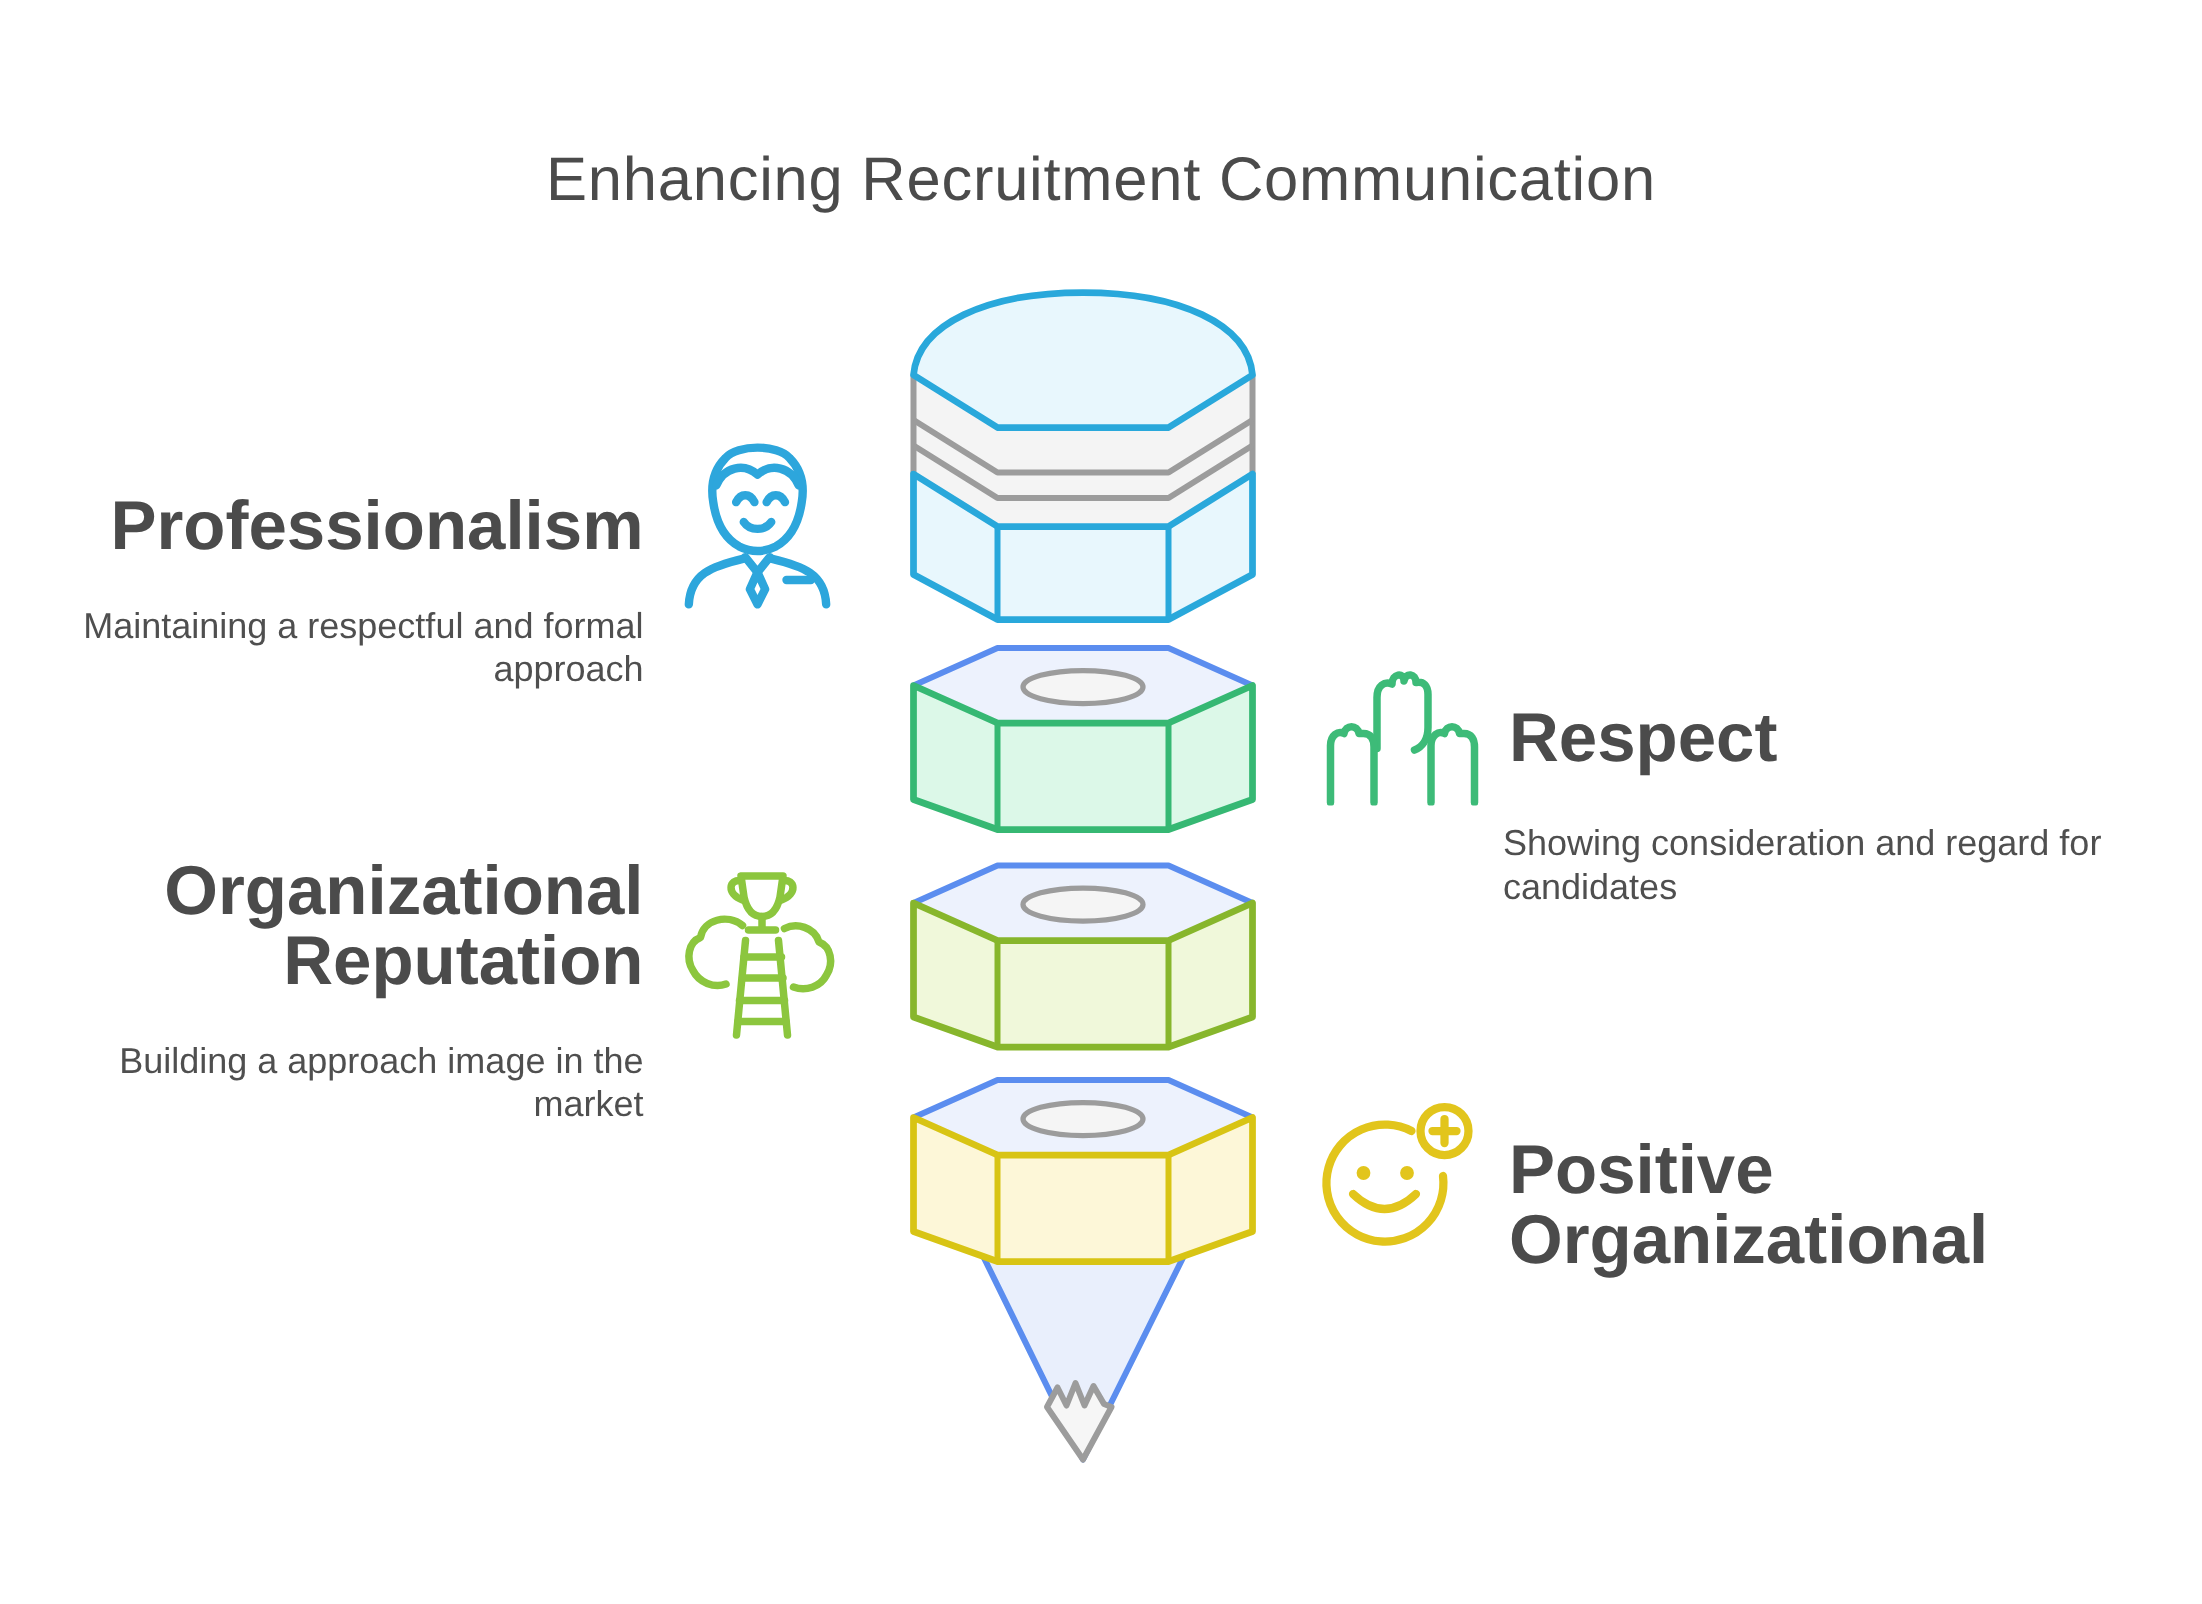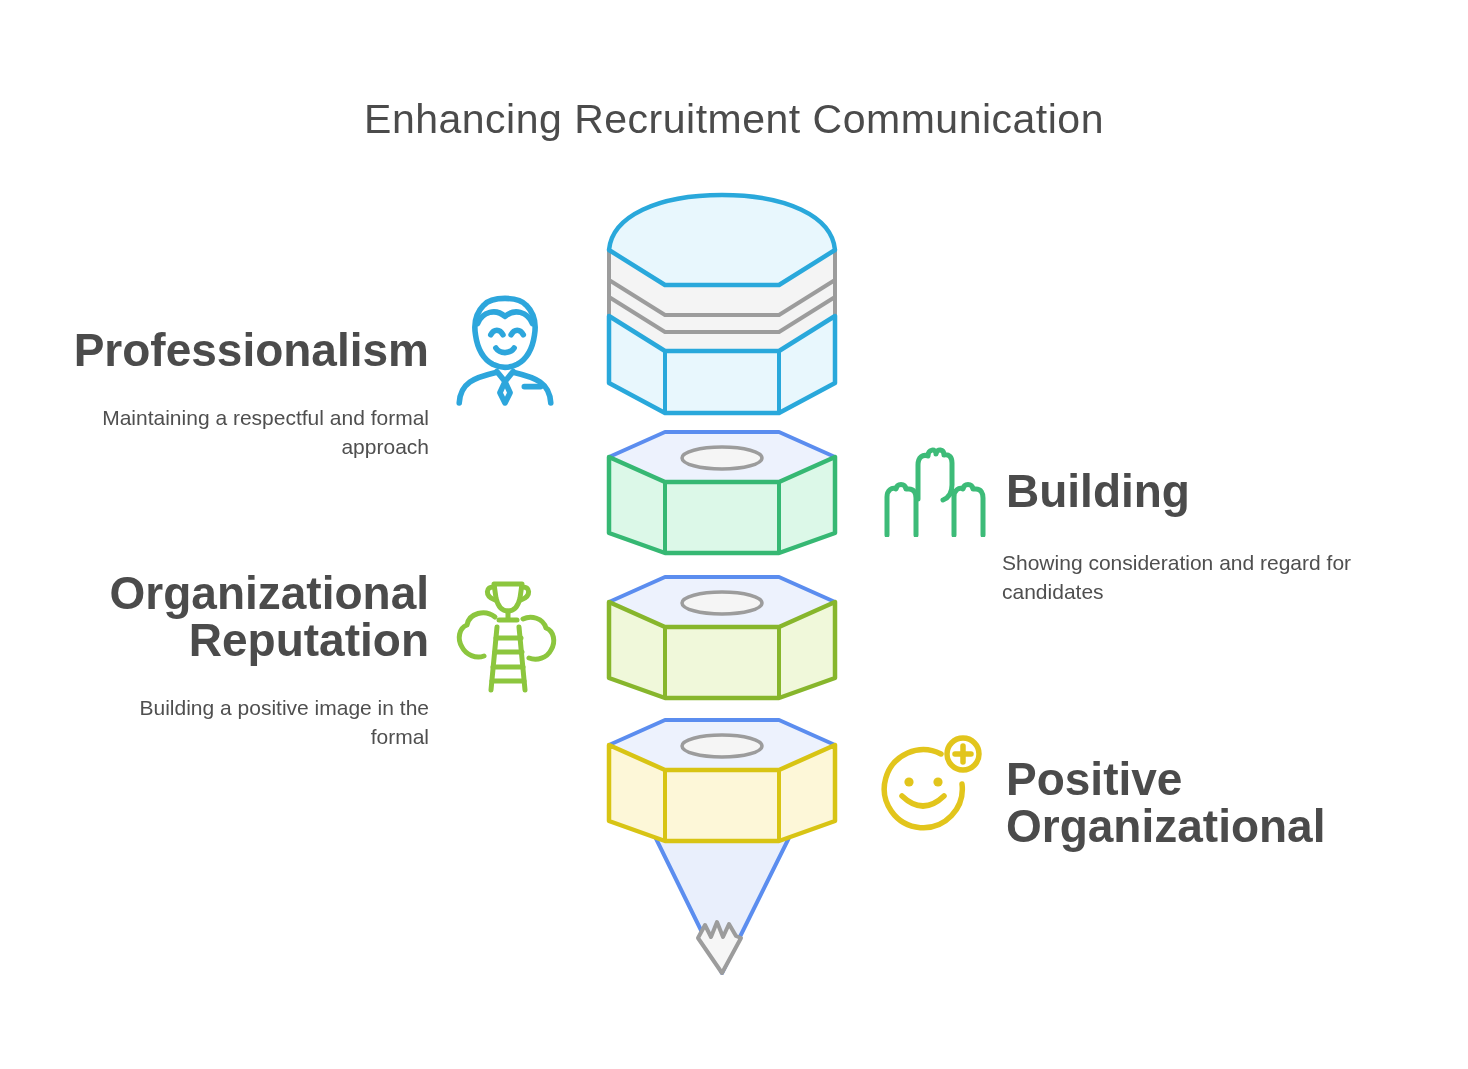--- a/index.html
+++ b/index.html
@@ -8,21 +8,21 @@
     font-family:"Liberation Sans", sans-serif;
   }
   .title{
     position:absolute;left:0;right:0;top:96px;text-align:center;
     font-size:41px;font-weight:400;color:var(--heading);letter-spacing:0.5px;
   }
   .heading{
     position:absolute;font-size:46px;font-weight:700;color:var(--heading);line-height:47px;
   }
   .desc{
-    position:absolute;font-size:21px;font-weight:400;color:var(--body);line-height:29px;
+    position:absolute;font-size:24px;font-weight:400;color:var(--body);line-height:29px;
   }
   .align-r{text-align:right;}
   .t0-head{right:1039px;top:327px;width:420px;}
   .t0-desc{right:1039px;top:403px;width:380px;}
   .t1-head{left:1006px;top:468px;width:420px;}
   .t1-desc{left:1002px;top:548px;width:400px;}
   .t2-head{right:1039px;top:570px;width:360px;}
   .t2-desc{right:1039px;top:693px;width:350px;}
   .t3-head{left:1006px;top:756px;width:450px;}
   .t3-desc{left:1006px;top:836px;width:370px;}
@@ -114,30 +114,30 @@
     <path d="M38,45 C41,39 47,39 50,45"></path>
     <path d="M58,45 C61,39 67,39 70,45"></path>
     <path d="M43,58 C47,64 57,64 61,58"></path>
     <path d="M7,112 C8,92 22,87 43,82"></path>
     <path d="M97,112 C96,92 82,87 61,82"></path>
     <path d="M44,81 L52,91 L60,81"></path>
     <path d="M52,91 L47,102 L52,112 L57,102 Z"></path>
     <path d="M71,96 L87,96"></path>
   </svg>
 
-  <div class="heading t1-head">Building</div>
+  <div class="heading t1-head">Respect</div>
   <div class="desc t1-desc">Showing consideration and regard for candidates</div>
   <svg class="icon ic1 abs" style="left:884px;top:441px;" width="102" height="96" viewBox="0 0 102 96" stroke-width="5">
     <path d="M34,58 L34,24 C34,16 39,13 44,15 C44,8 52,7 52,13 C53,7 60,8 60,14 C65,13 68,16 68,22 L68,44 C68,52 64,57 59,59"></path>
     <path d="M3,94 L3,56 C3,49 8,46 12,48 C13,42 21,42 22,48 L25,48 C30,48 32,52 32,57 L32,94"></path>
     <path d="M70,94 L70,56 C70,49 75,46 79,48 C80,42 88,42 89,48 L92,48 C97,48 99,52 99,57 L99,94"></path>
   </svg>
 
   <div class="heading align-r t2-head">Organizational Reputation</div>
-  <div class="desc align-r t2-desc">Building a positive image in the formal</div>
+  <div class="desc align-r t2-desc">Building a approach image in the market</div>
   <svg class="icon ic2 abs" style="left:454px;top:577px;" width="106" height="118" viewBox="0 0 106 118" stroke-width="5">
     <path d="M40,7 L68,7 L66,21 C64,30 60,34 54,34 C48,34 44,30 42,21 Z"></path>
     <path d="M40,10 C32,9 30,19 41,23"></path>
     <path d="M68,10 C76,9 78,19 67,23"></path>
     <path d="M54,34 L54,41"></path>
     <path d="M45,43 L63,43"></path>
     <path d="M41,40 C31,32 15,36 13,48 C5,51 3,62 8,70 C12,78 22,82 30,79"></path>
     <path d="M69,42 C77,38 89,41 92,51 C100,54 102,65 97,73 C93,81 83,84 75,81"></path>
     <path d="M43,50 L37,113"></path>
     <path d="M65,50 L71,113"></path>

